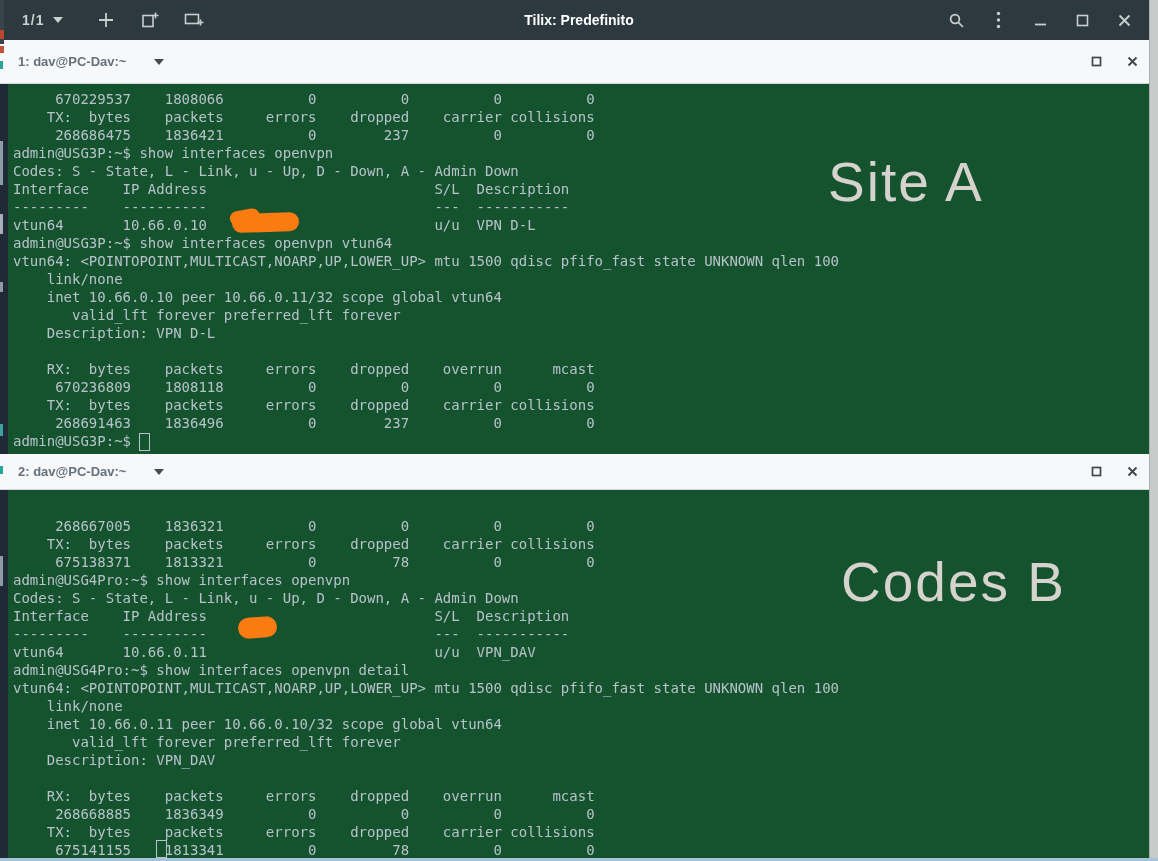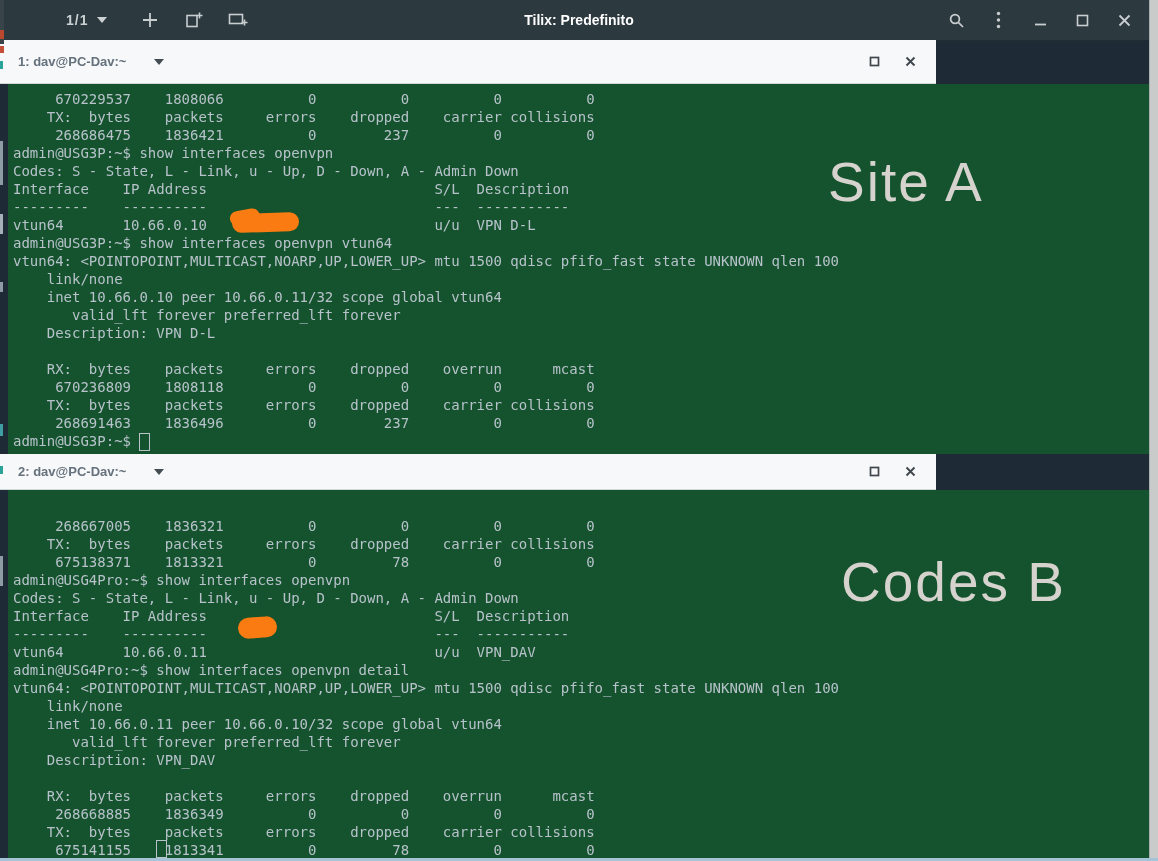--- a/index.html
+++ b/index.html
@@ -1,33 +1,33 @@
 <!DOCTYPE html>
 <html><head>
 <meta charset="utf-8">
 <style>
   html,body{margin:0;padding:0;background:#1e2b37;width:1158px;height:861px;overflow:hidden;}
   .window{position:absolute;left:0;top:0;width:1158px;height:861px;font-family:"Liberation Sans",sans-serif;}
 
   
   .titlebar{position:absolute;left:0;top:0;width:1158px;height:40px;background:#2c393f;border-bottom:1px solid #222d33;display:flex;align-items:center;}
   .tb-left{display:flex;align-items:center;margin-left:16px;color:#ccd2d4;}
-  .tab-selector{display:flex;align-items:center;gap:9px;padding:4px 6px;border-radius:3px;cursor:default;margin-left:44px;}
+  .tab-selector{display:flex;align-items:center;gap:9px;padding:4px 6px;border-radius:3px;cursor:default;}
   .tab-label{font-size:14px;font-weight:bold;letter-spacing:1px;color:#ccd2d4;}
   .tri-down{width:0;height:0;border-left:5px solid transparent;border-right:5px solid transparent;border-top:6px solid #ccd2d4;}
   .tb-btn{background:none;border:none;padding:0;margin:0;display:flex;align-items:center;justify-content:center;width:30px;height:30px;cursor:default;}
   .tb-btn svg{stroke:#c9ced0;fill:none;}
   .tb-btn.b-plus{margin-left:22px;}
   .tb-btn.b-split{margin-left:14px;}
   .tb-title{position:absolute;left:0;right:0;text-align:center;font-size:14px;font-weight:bold;color:#ffffff;pointer-events:none;}
   .tb-right{position:absolute;right:18px;top:0;height:40px;display:flex;align-items:center;gap:10px;}
   .tb-right .tb-btn{width:32px;height:32px;}
 
   
-  .pane-header{position:absolute;left:0;width:936px;background:#f7f8f9;border-bottom:1px solid #d4d7d9;display:flex;align-items:center;padding:0 18px;box-sizing:border-box;}
+  .pane-header{position:absolute;left:0;width:1158px;background:#f7f8f9;border-bottom:1px solid #d4d7d9;display:flex;align-items:center;padding:0 18px;box-sizing:border-box;}
   .ph1{top:40px;height:44px;}
   .ph2{top:454px;height:36px;text-align:right;}
   .pane-title{font-size:13px;font-weight:bold;color:#65717c;}
   .ph-tri{width:0;height:0;border-left:5px solid transparent;border-right:5px solid transparent;border-top:6px solid #444c52;margin-left:28px;}
   .ph-right{margin-left:auto;display:flex;align-items:center;gap:20px;}
   .ph-btn{background:none;border:none;padding:0;display:flex;align-items:center;justify-content:center;width:16px;height:16px;cursor:default;}
   .ph-btn svg{stroke:#3f474c;fill:none;}
 
   
   .terminal{position:absolute;left:8px;width:1158px;background:#14532d;overflow:hidden;}

